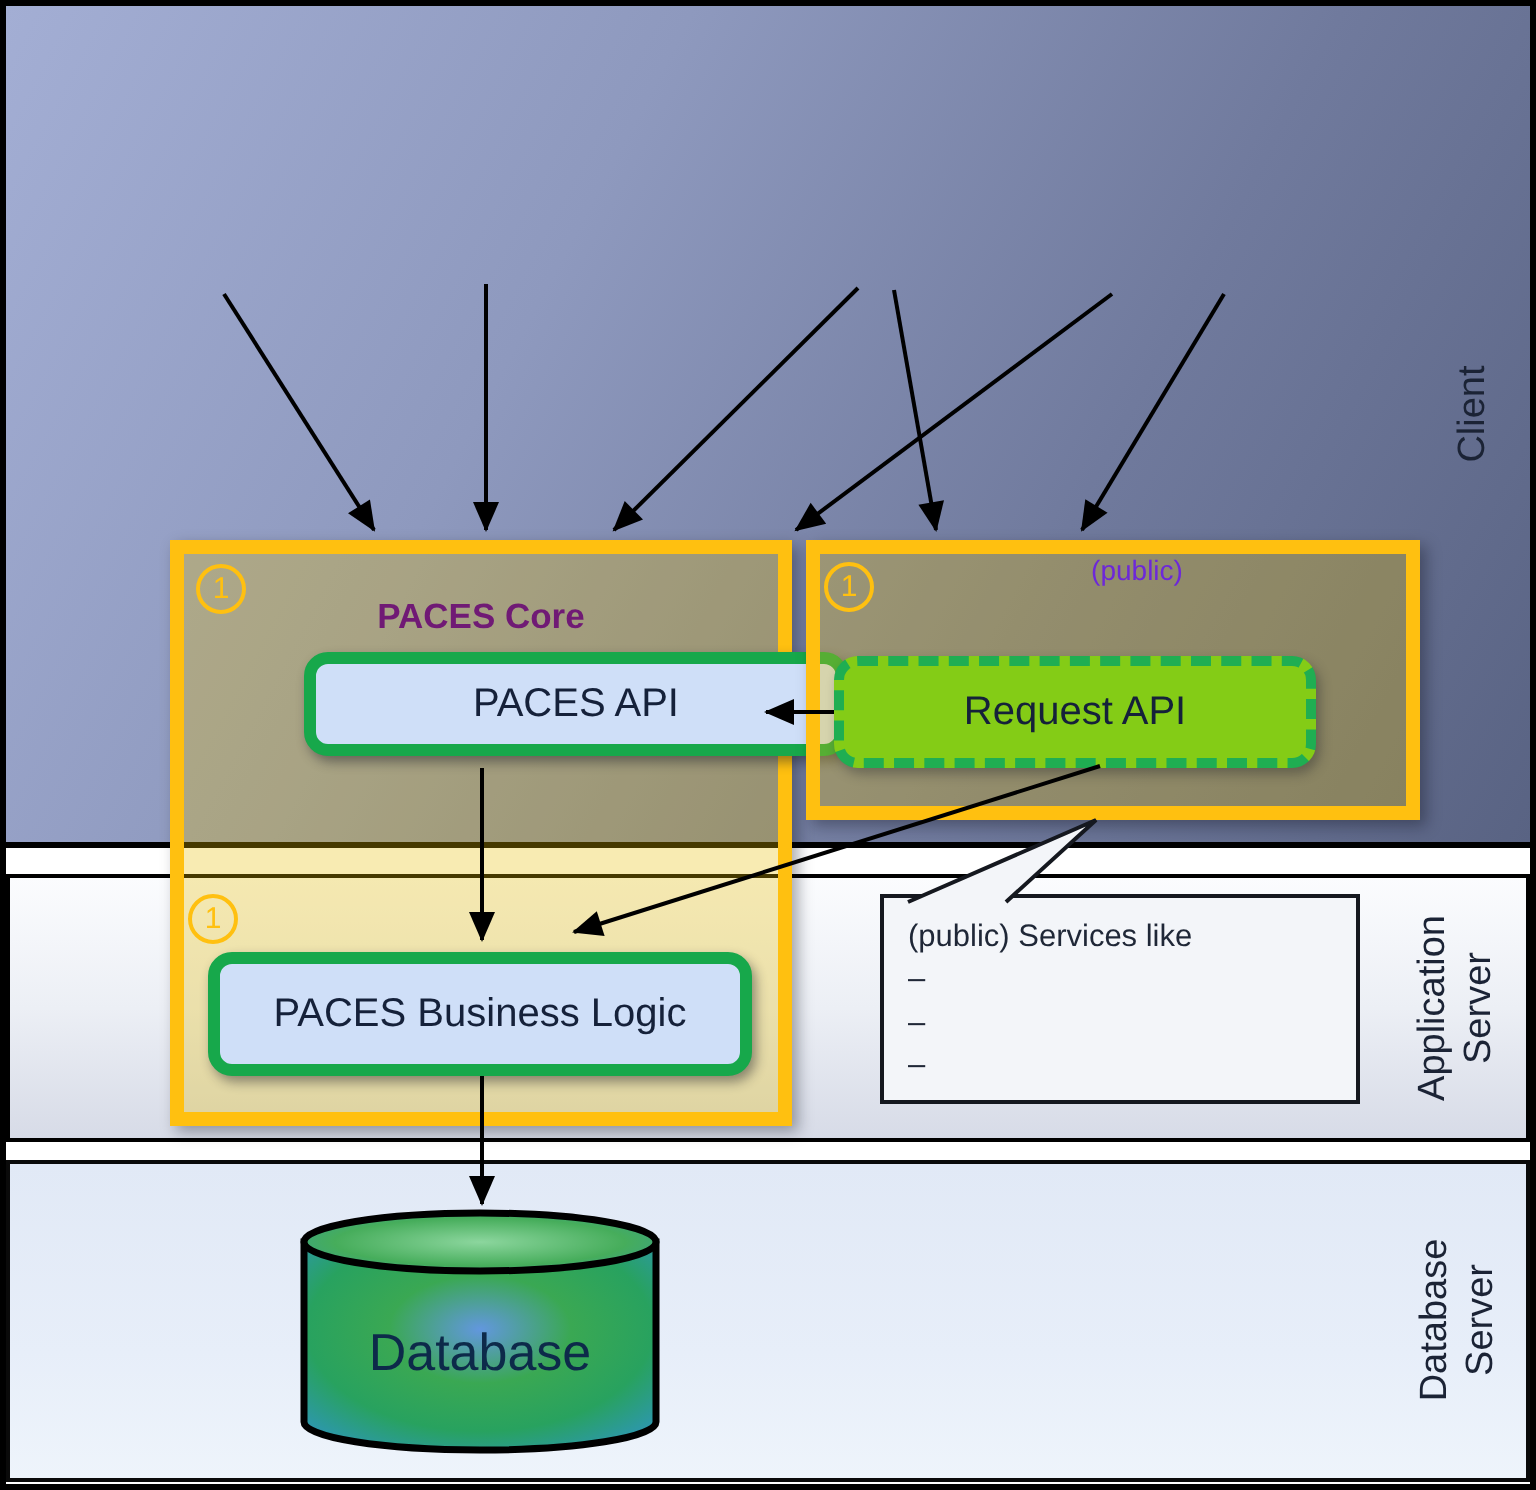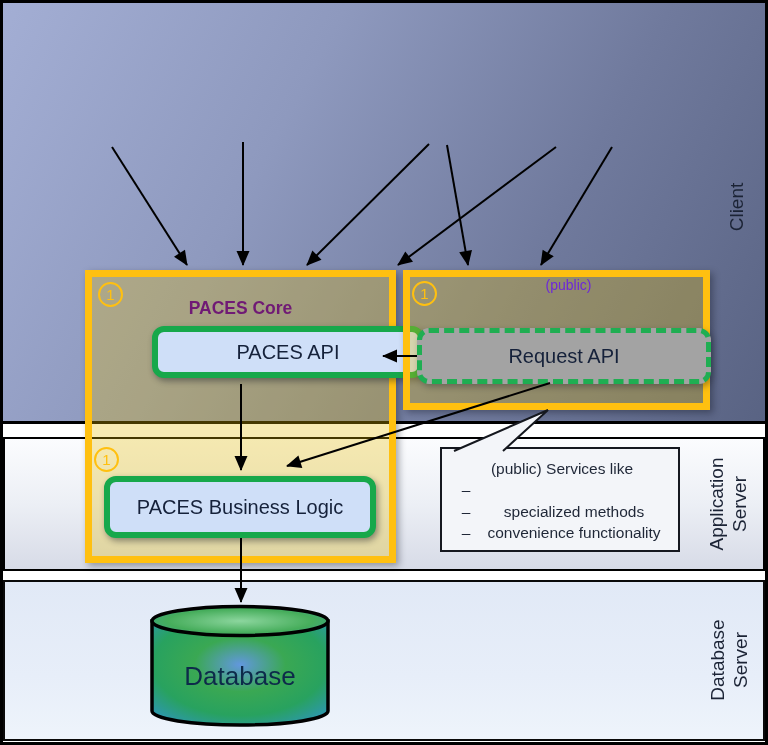--- a/index.html
+++ b/index.html
@@ -53,27 +53,27 @@
   .box-enhanced { left:403px; top:270px; width:307px; height:140px; }
   .gold-title { margin-top:21px; text-align:center; font-weight:700; font-size:17.5px; color:#701a75; }
   .gold-sub { text-align:center; font-size:14px; color:#6d28d9;padding-left:24px; }
 
   
   .green-box { position:absolute; border:6px solid #17a84b; border-radius:12px;
     background:#cfdff8; display:flex; align-items:center; justify-content:center;
     font-size:20px; color:#15213a; box-shadow:2px 3px 6px rgba(25,28,38,.45); }
   .box-paces-api { left:12px; top:49px; width:272px; height:52px;margin-left:48px; }
   .box-bl { left:12px; top:199px; width:272px; height:62px;text-align:center; }
-  .box-request { left:7px; top:51px; width:294px; height:56px;
-    border:5px dashed #1fae52; background:#a3a3a3; box-shadow:2px 3px 6px rgba(25,28,38,.35); }
+  .box-request { left:7px; top:51px; width:241px; height:56px;
+    border:5px dashed #1fae52; background:#84cc16; box-shadow:2px 3px 6px rgba(25,28,38,.35); }
 
   
   .callout { position:absolute; left:440px; top:447px; width:240px; height:105px; z-index:30;
     background:#f3f5f9; border:2px solid #15181f; padding:9px 8px 6px 12px;
-    font-size:15.5px; color:#1f2737; line-height:1.38;text-align:center; }
+    font-size:15.5px; color:#1f2737; line-height:1.38; }
   .callout-row { display:grid; grid-template-columns:24px 1fr; }
 
   
   .overlay { position:absolute; left:0; top:0; z-index:40; pointer-events:none; }
   .cyl { position:absolute; left:140px; top:595px; z-index:6; }
 </style>
 </head>
 <body>
 
 <div class="stage">
@@ -129,25 +129,23 @@
     </div>
   </div>
 
   <div class="callout">
     <div>(public) Services like</div>
     <div class="callout-row">
       <span>–</span>
     </div>
     <div class="callout-row">
       <span>–</span>
-      <span>specialized methods</span>
     </div>
     <div class="callout-row">
       <span>–</span>
-      <span>convenience functionality</span>
     </div>
   </div>
 
   <svg class="cyl" width="210" height="145" viewBox="0 0 210 145">
     <defs>
       <radialGradient id="bodyG" cx="50%" cy="42%" r="68%">
         <stop offset="0%" stop-color="#6297de"></stop>
         <stop offset="38%" stop-color="#3aa853"></stop>
         <stop offset="72%" stop-color="#28a25f"></stop>
         <stop offset="100%" stop-color="#2d97ae"></stop>

